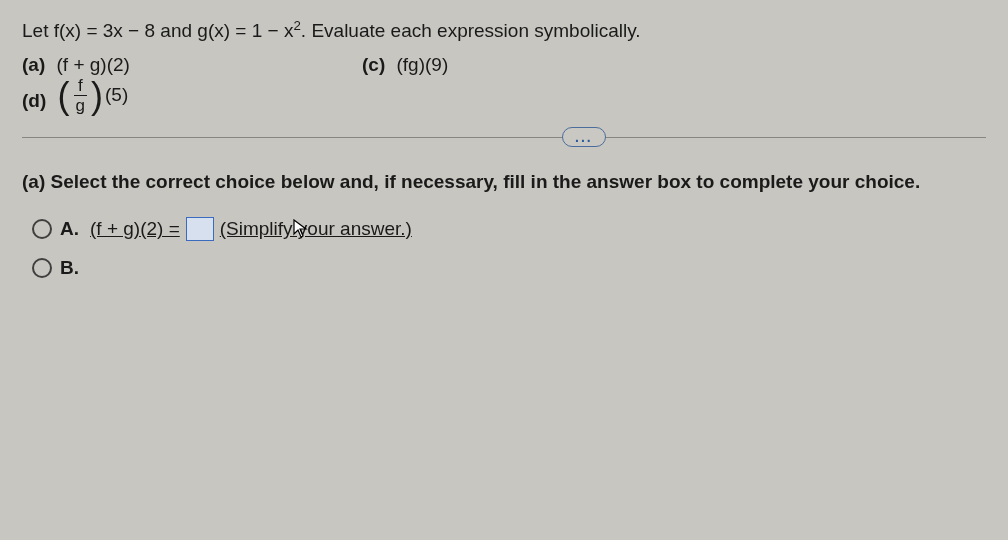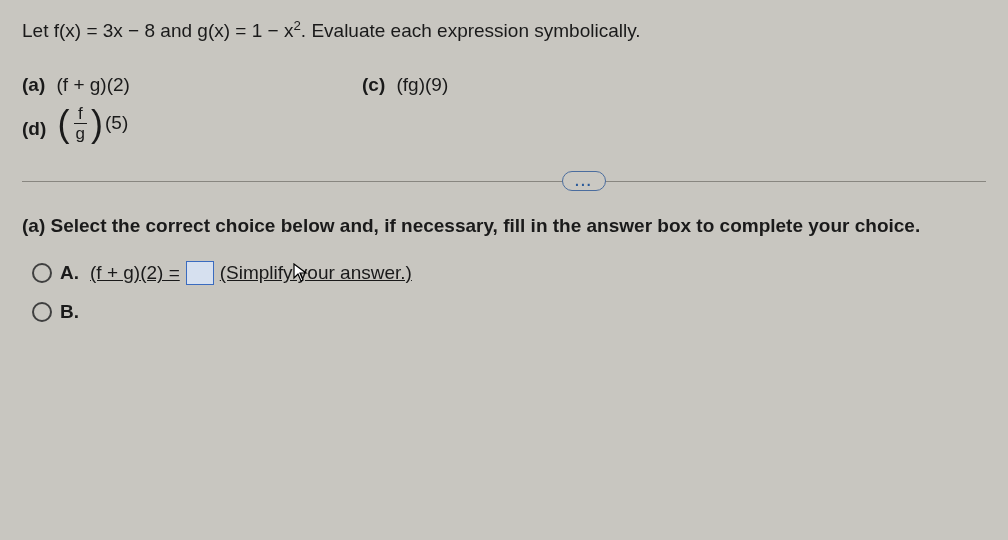--- a/index.html
+++ b/index.html
@@ -12,27 +12,27 @@
       height: 540px;
       background: #c8c6c0;
       font-family: Arial, Helvetica, sans-serif;
       color: #1a1a1a;
       padding: 18px 22px;
       font-size: 19px;
       position: relative;
       overflow: hidden;
     }
     .intro {
-      margin-bottom: 32px;
+      margin-bottom: 12px;
     }
     .parts-grid {
       display: grid;
       grid-template-columns: 340px 1fr;
-      row-gap: 8px;
-      margin-bottom: 30px;
+      row-gap: 0;
+      margin-bottom: 14px;
     }
     .part-label {
       font-weight: bold;
       margin-right: 6px;
     }
     .expr {
       display: inline-flex;
       align-items: center;
       gap: 2px;
     }

